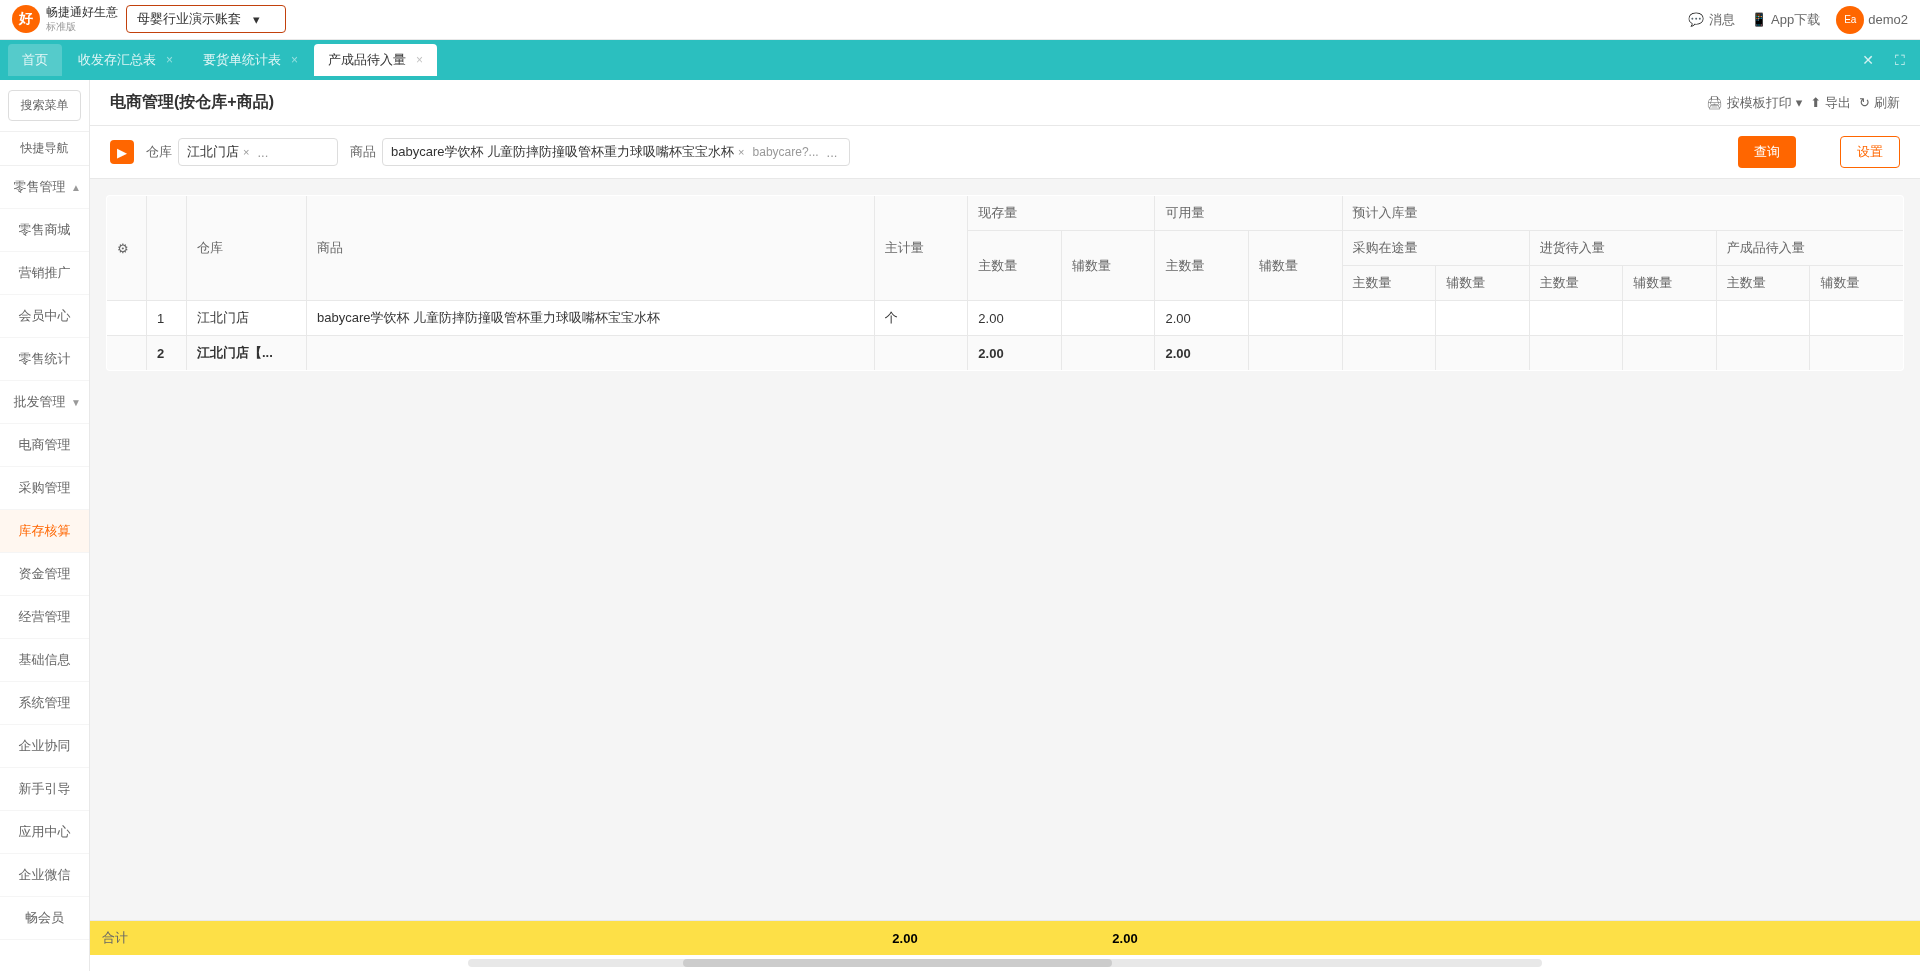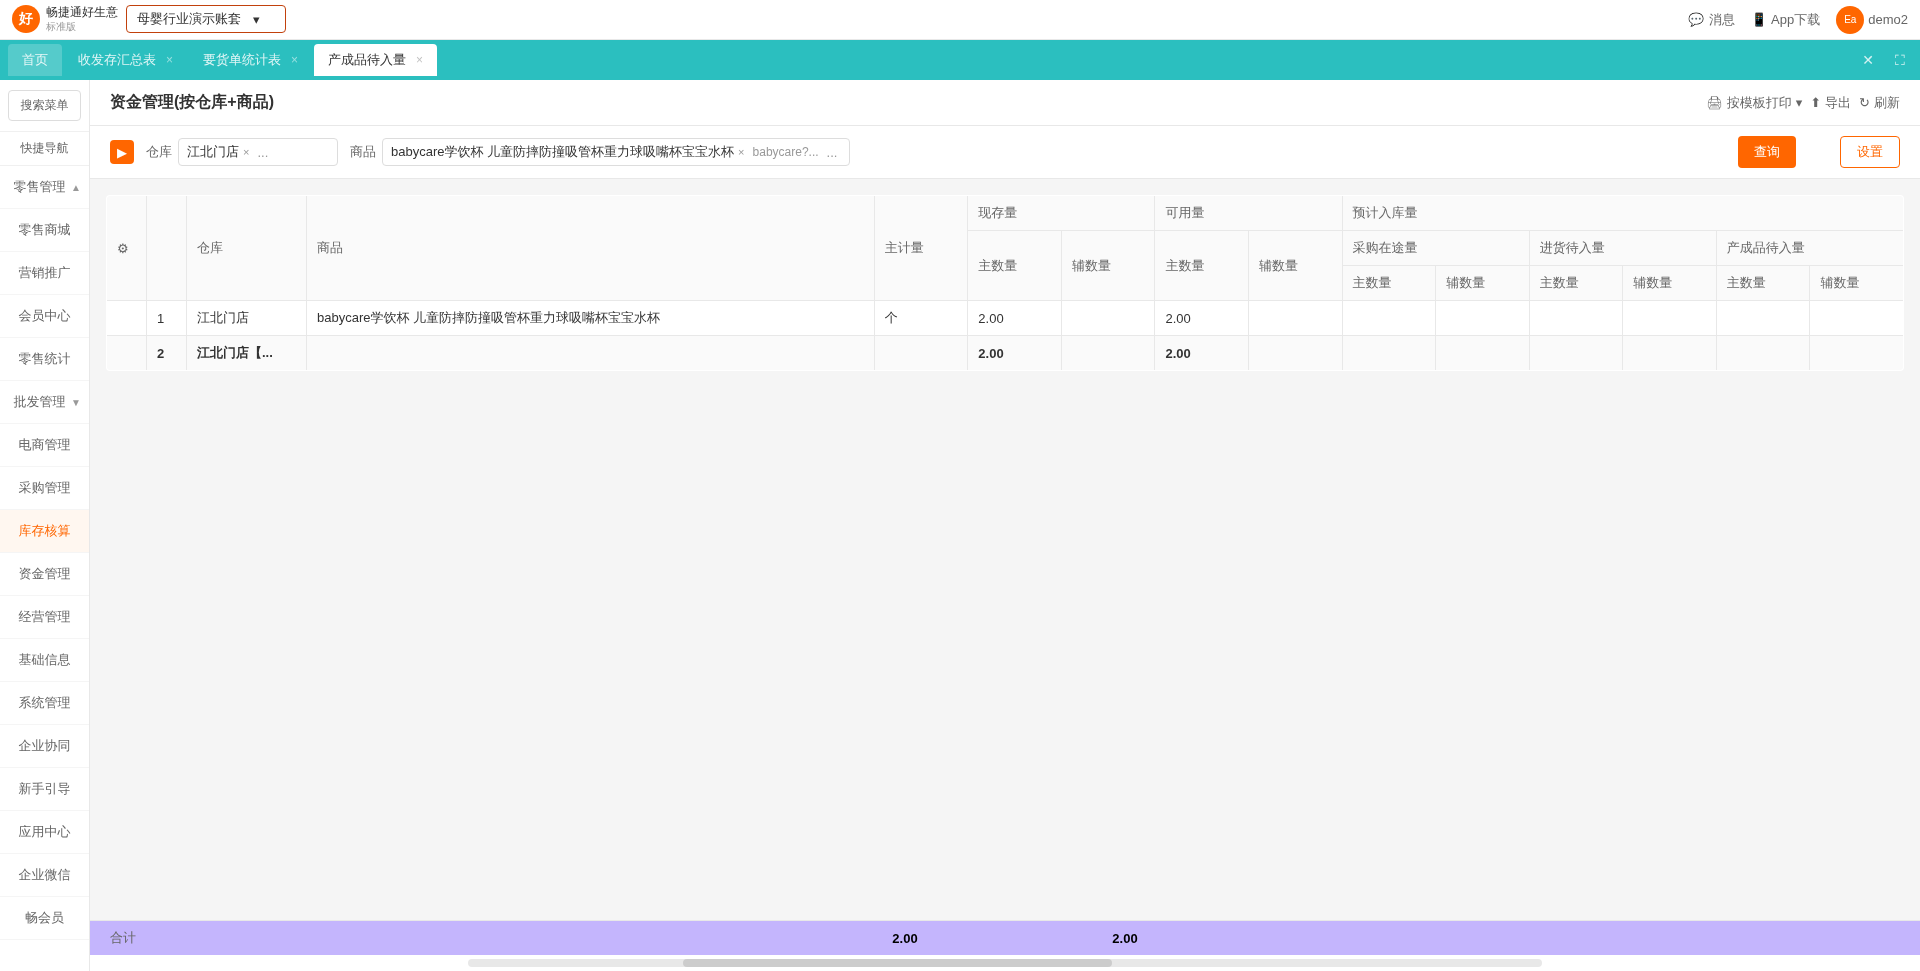--- a/index.html
+++ b/index.html
@@ -191,23 +191,23 @@
       font-weight: normal;
     }
     .data-table td { color: #333; }
     .col-gear { width: 40px; }
     .col-num { width: 40px; }
     .col-warehouse { width: 120px; }
     .col-product { text-align: left; }
 
     
     .table-footer {
-      background: #c4b5fd;
+      background: #fde047;
       border-top: 1px solid #e8e8e8;
-      padding: 8px 20px;
+      padding: 8px 12px;
       display: flex;
       align-items: center;
       flex-shrink: 0;
     }
     .footer-label { color: #666; font-size: 13px; width: 120px; }
 
     
     .scrollbar-area {
       background: #fff;
       padding: 4px 20px;
@@ -348,21 +348,21 @@
       <span class="item-label">企业微信</span>
     </div>
     <div class="sidebar-item">
       <span class="item-label">畅会员</span>
     </div>
   </div>
 
   <div class="content-area">
 
     <div class="page-header">
-      <div class="page-title">资金管理(按仓库+商品)</div>
+      <div class="page-title">电商管理(按仓库+商品)</div>
       <div class="header-actions">
         <div class="btn-print">
           <span>🖨</span>
           <span>按模板打印</span>
           <span>▾</span>
         </div>
         <div class="btn-export">
           <span>⬆</span>
           <span>导出</span>
         </div>

